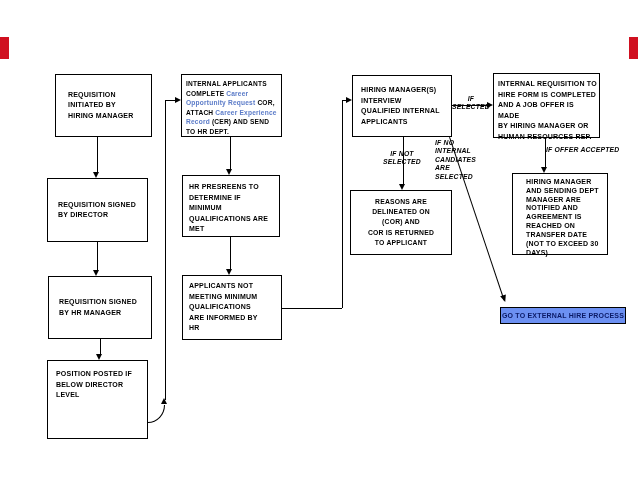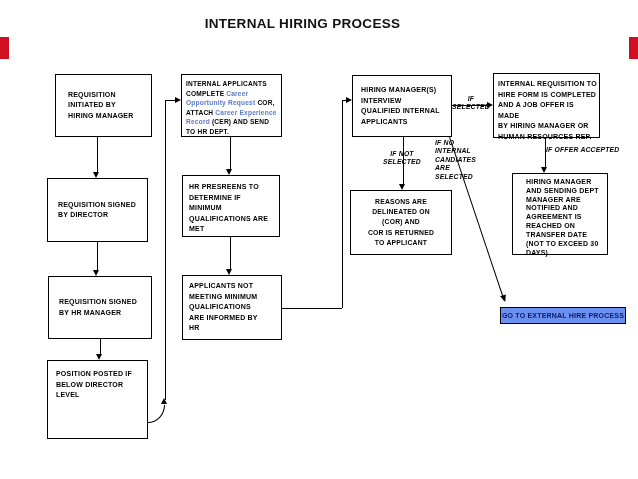--- a/index.html
+++ b/index.html
@@ -51,21 +51,20 @@
   .lSel{left:448px;top:95px;width:46px;text-align:center;}
   .lNot{left:382px;top:150px;width:40px;text-align:center;}
   .lNo{left:435px;top:139px;width:52px;text-align:left;}
   .lOff{left:546px;top:146px;width:90px;text-align:left;}
 </style>
 </head>
 <body>
 
 <div class="stage">
 
-  <div class="title">INTERNAL HIRING PROCESS</div>
 
   <div class="redbar left"></div>
   <div class="redbar right"></div>
 
   <div class="fbox bA">
     <span class="txt">REQUISITION
 INITIATED BY
 HIRING MANAGER</span>
   </div>
   <div class="fbox bB">

